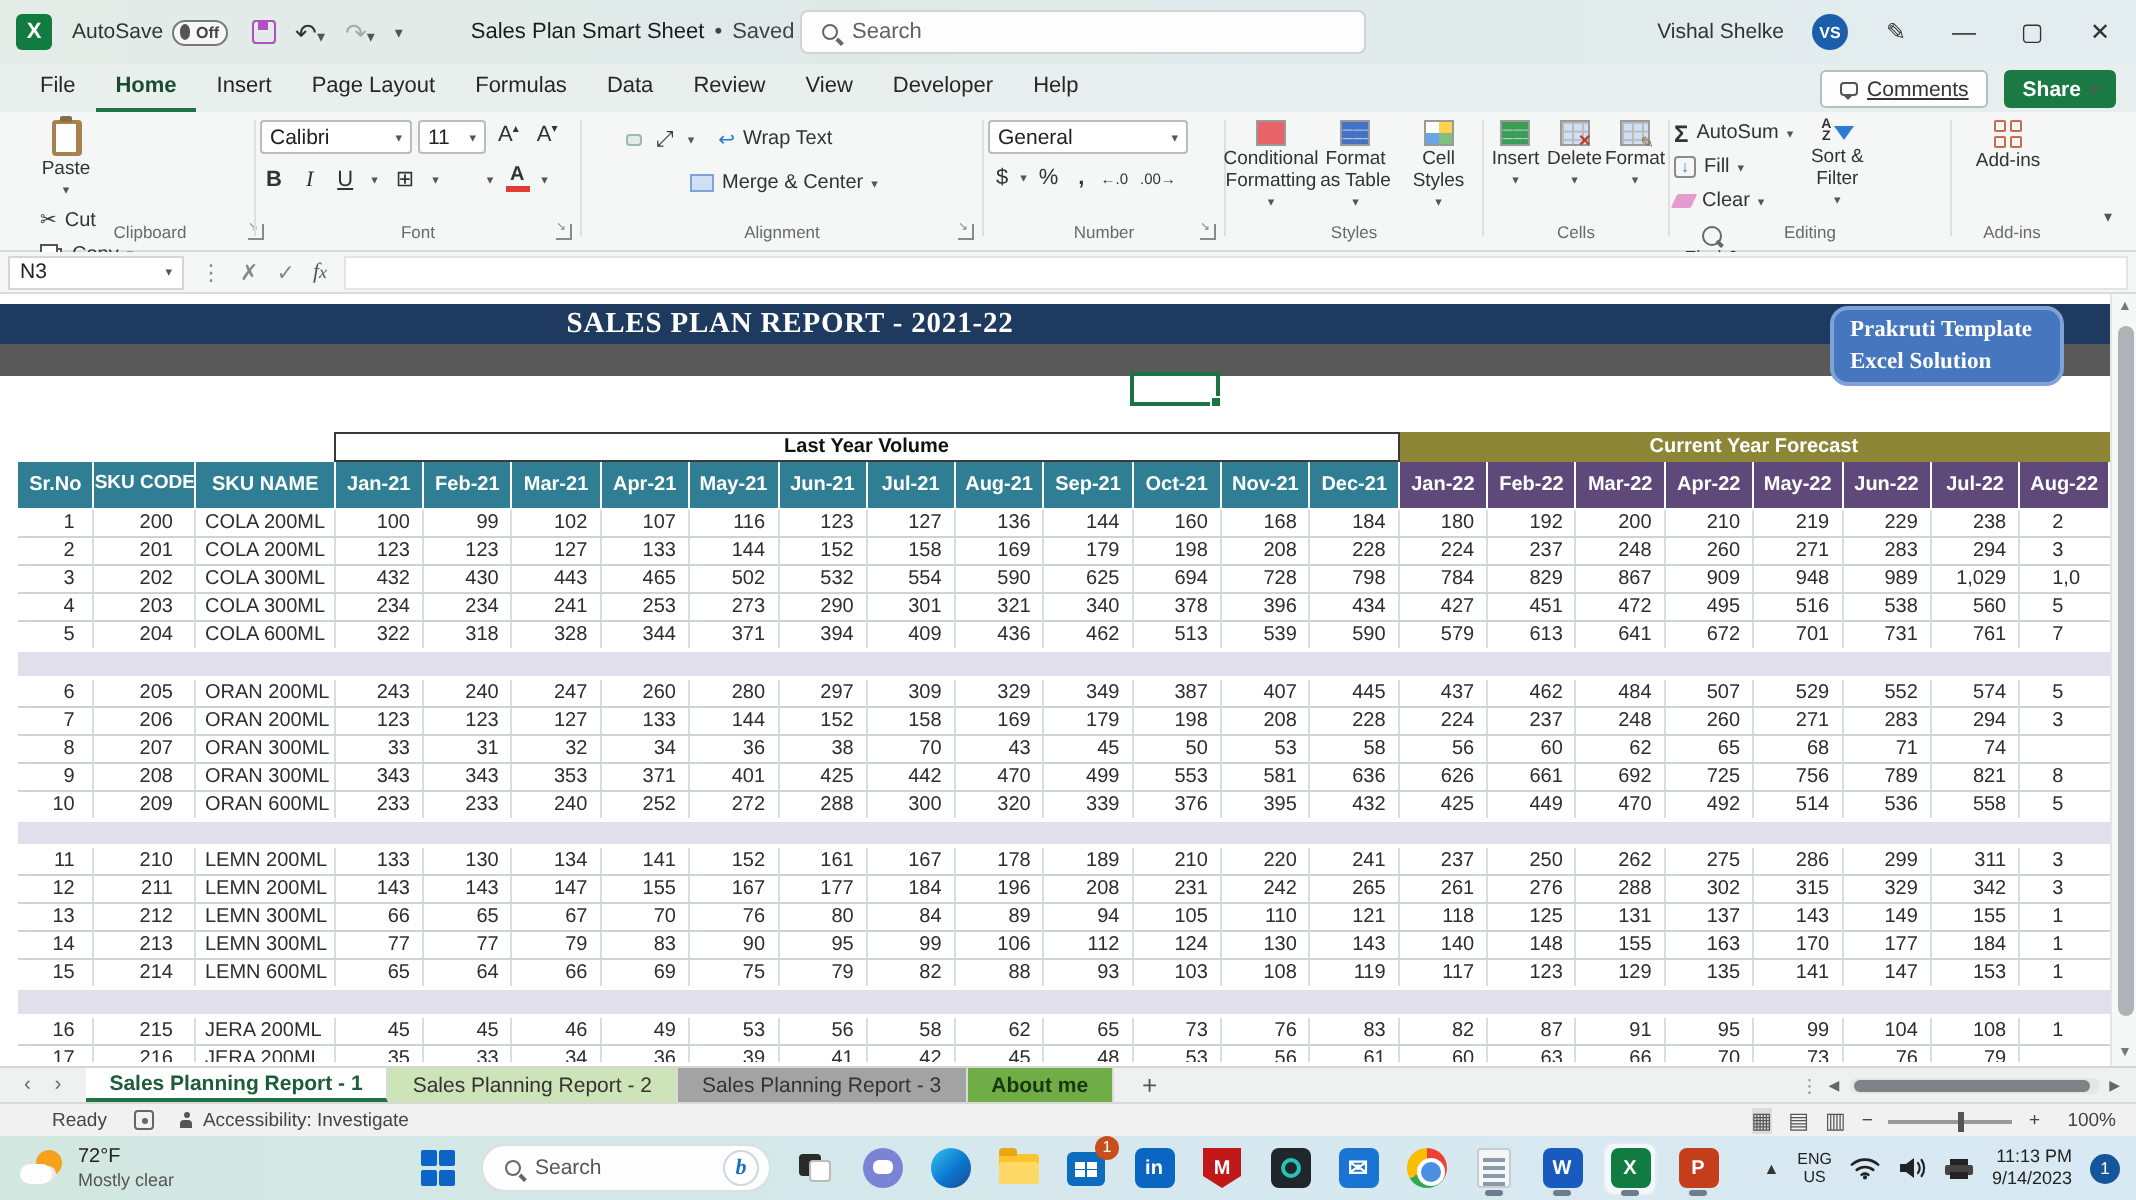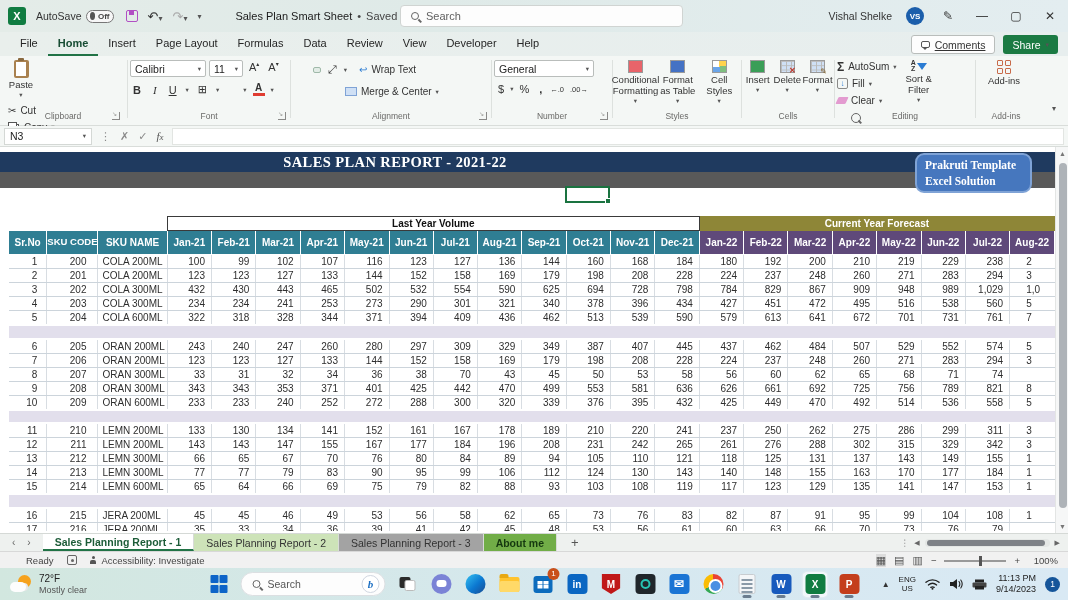--- a/index.html
+++ b/index.html
@@ -34,21 +34,21 @@
 
   
   #menubar { position:absolute; left:0; top:32px; width:1068px; height:24px; background:linear-gradient(90deg,#e9efec,#e7eeee); display:flex; align-items:flex-end; }
   #menu-tabs { display:flex; margin-left:10px; }
   .menu-tab { padding:4px 10px 5px; font-size:11px; color:#262626; }
   .menu-tab.active { font-weight:bold; border-bottom:2.5px solid #217346; color:#174c33; }
   .menu-right { position:absolute; right:10px; top:3px; display:flex; gap:8px; align-items:center; }
   .comments-btn { display:flex; align-items:center; gap:5px; border:1px solid #b9bdbb; background:#fdfdfd; border-radius:3px; padding:2px 9px; font-size:10.5px; color:#333; height:19px;text-decoration:underline; }
   .bubble-ic { width:9px; height:7px; border:1.2px solid #555; border-radius:2px; position:relative; }
   .bubble-ic::after { content:""; position:absolute; left:1px; top:6px; border:2px solid transparent; border-top-color:#555; }
-  .share-btn { display:flex; align-items:center; gap:5px; background:#1b7a43; color:#fff; border-radius:3px; padding:2px 9px; font-size:10.5px; height:19px; }
+  .share-btn { display:flex; align-items:center; gap:5px; background:#1b7a43; color:#fff; border-radius:3px; padding:2px 9px; font-size:10.5px; height:19px;font-weight:bold; }
   .share-btn .dd { font-size:7px; }
 
   
   #ribbon { position:absolute; left:0; top:56px; width:1068px; height:70px; background:#f4f7f5; border-bottom:1px solid #d9ddda; }
   .rgroup { position:absolute; top:0; height:55px; }
   .rgroup-label { position:absolute; top:55px; height:13px; width:100%; text-align:center; font-size:8.5px; color:#6a6a68; }
   .launcher { position:absolute; top:56px; right:2px; width:8px; height:8px; border-right:1px solid #8a8a88; border-bottom:1px solid #8a8a88; font-size:6px; color:#8a8a88; line-height:4px; }
   .gdiv { position:absolute; top:4px; height:58px; width:1px; background:#dde1de; }
   .rbig { display:inline-flex; flex-direction:column; align-items:center; justify-content:flex-start; font-size:9.5px; color:#333; text-align:center; padding-top:4px; }
   .rbig .lbl { line-height:1.15; margin-top:2px; }
@@ -264,21 +264,21 @@
         </span>
       <span class="share-btn">
           <span>Share</span>
           <span class="dd">▾</span>
         </span>
     </div>
   </div>
 
   <div id="ribbon">
 
-    <div class="rgroup" style="left:4px;width:118px;text-decoration:underline;">
+    <div class="rgroup" style="left:16px;width:118px;text-decoration:underline;">
       <div class="rbig" style="width:34px;">
         <span class="clip-ic"></span>
         <span class="lbl">Paste</span>
           <span class="dd">▾</span>
       </div>
       <div style="display:inline-flex;flex-direction:column;margin-left:4px;margin-top:3px;">
         <span class="rsm">
             <span>✂</span>
             <span>Cut</span>
           </span>

